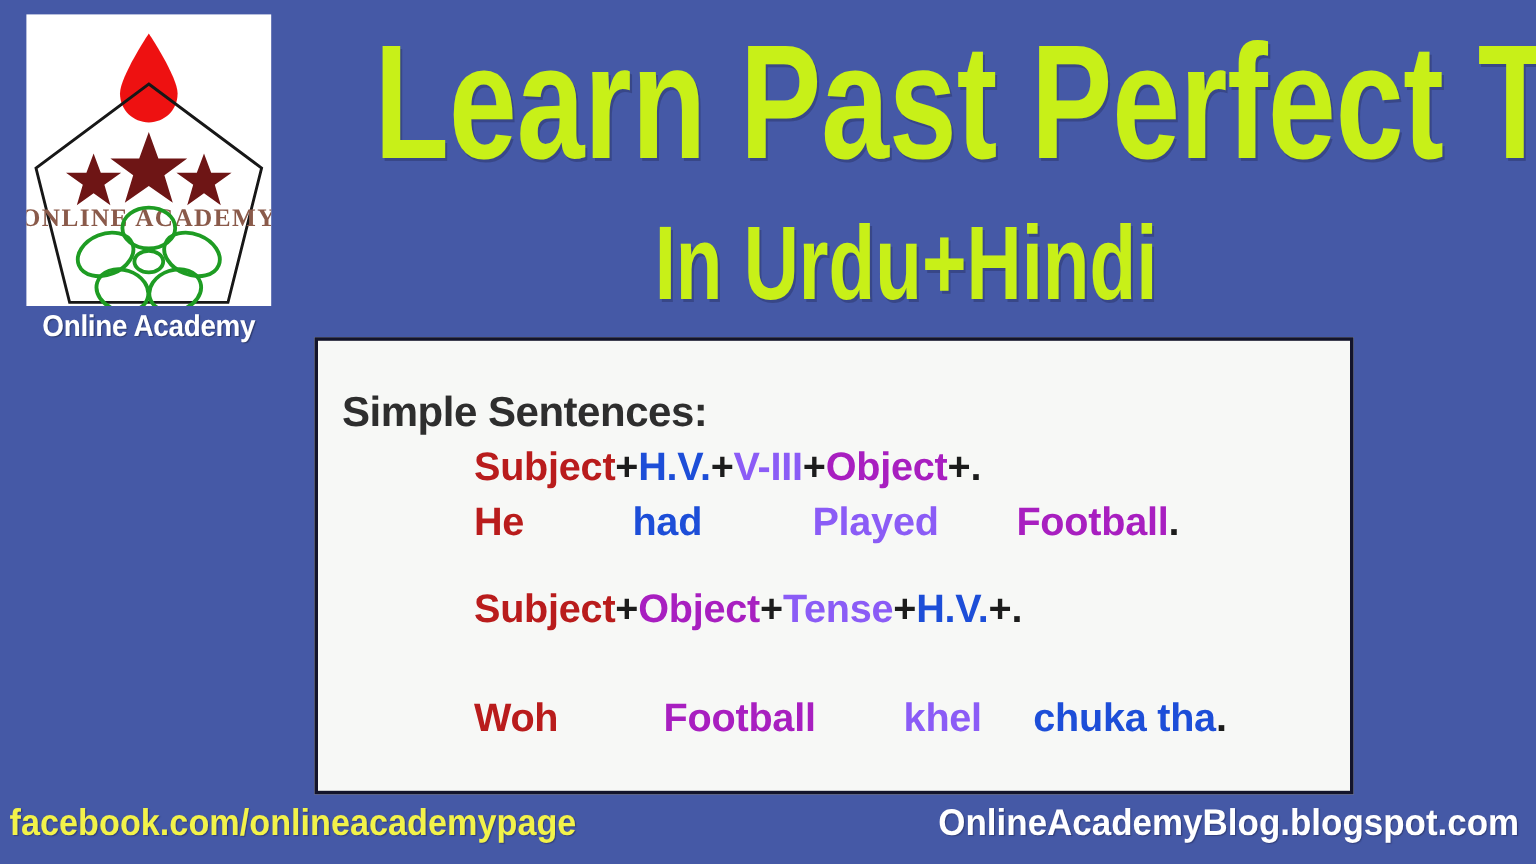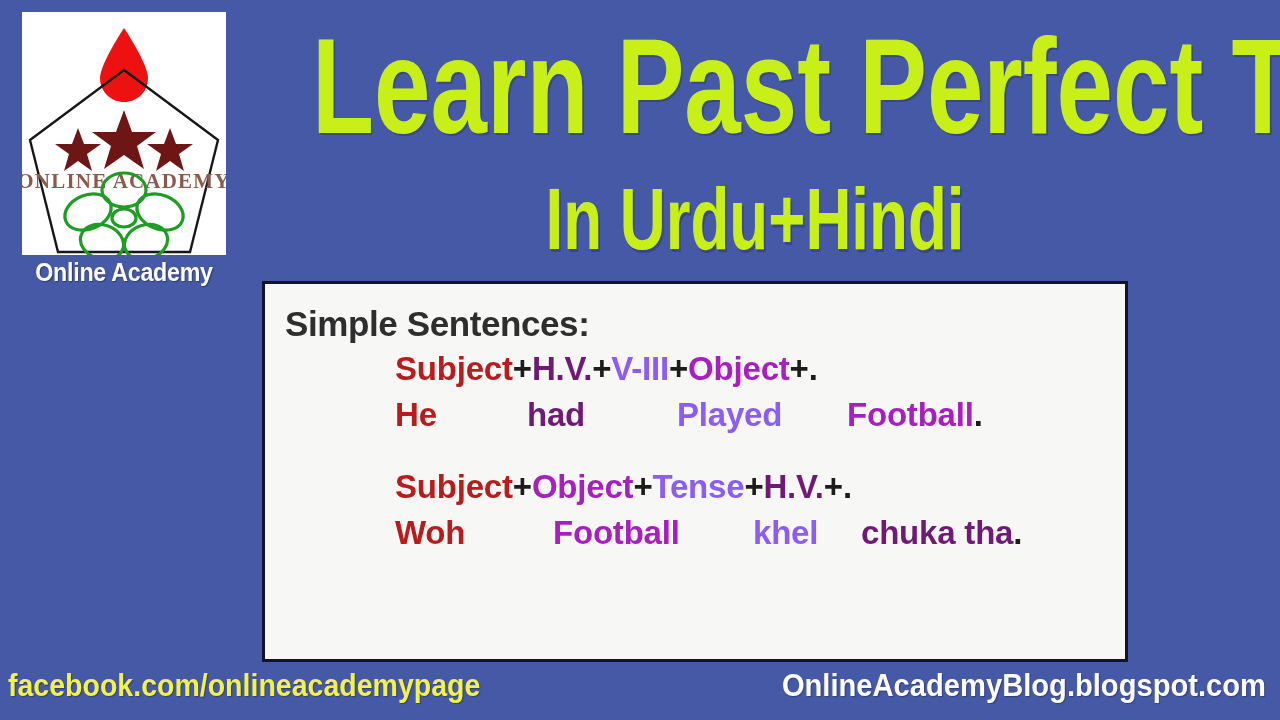--- a/index.html
+++ b/index.html
@@ -110,20 +110,21 @@
     box-sizing: border-box;
     padding: 18px 20px 10px 20px;
     font-family: "Liberation Sans", sans-serif;
   }
   .card-heading {
     font-weight: bold;
     font-size: 35px;
     line-height: 44px;
     color: #2e2e2e;
     letter-spacing: -0.4px;
+    margin-top: 20px;
   }
   .card-subheading {
     font-weight: normal;
     font-size: 34px;
     line-height: 44px;
     color: #2e2e2e;
     letter-spacing: -0.2px;
   }
   .formula-row {
     font-weight: bold;
@@ -139,23 +140,23 @@
     line-height: 46px;
     padding-left: 110px;
     white-space: nowrap;
     letter-spacing: -0.2px;
   }
   .example-row .slot {
     display: inline-block;
   }
   .plus, .dot { color: #1c1c1c; }
   .c-subject { color: #b91c1c; }
-  .c-hv      { color: #701a75; }
+  .c-hv      { color: #1d4ed8; }
   .c-verb    { color: #8b5cf6; }
-  .c-object  { color: #a81fc0; }
+  .c-object  { color: #a81fc0; margin-top: 45px; }
   .gap-block { height: 26px; }
 
   
   #footer-left {
     position: absolute;
     left: 8px;
     top: 668px;
     font-family: "Liberation Sans Narrow", "Liberation Sans", sans-serif;
     font-weight: bold;
     font-size: 31px;

